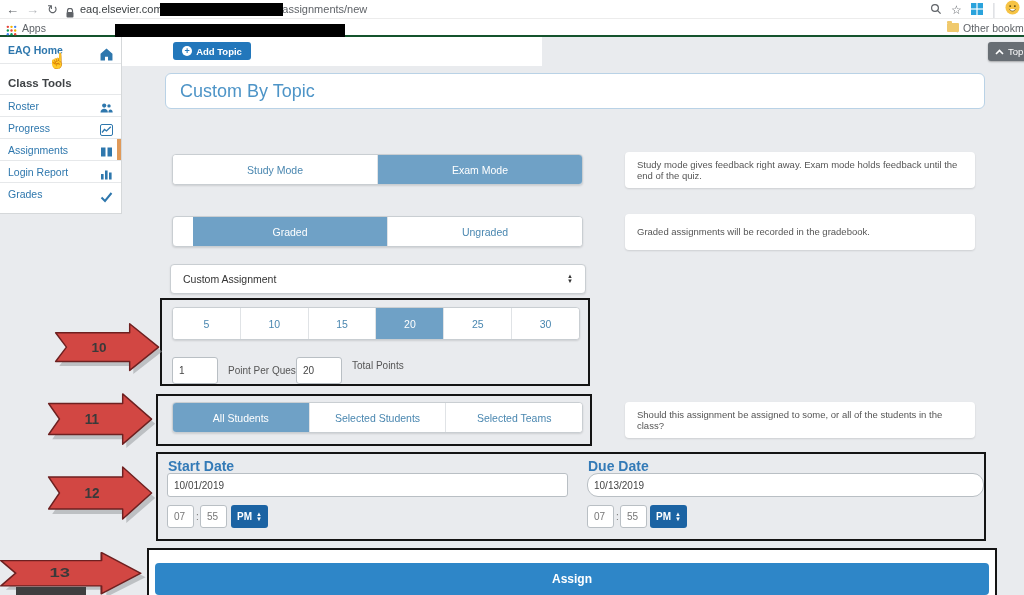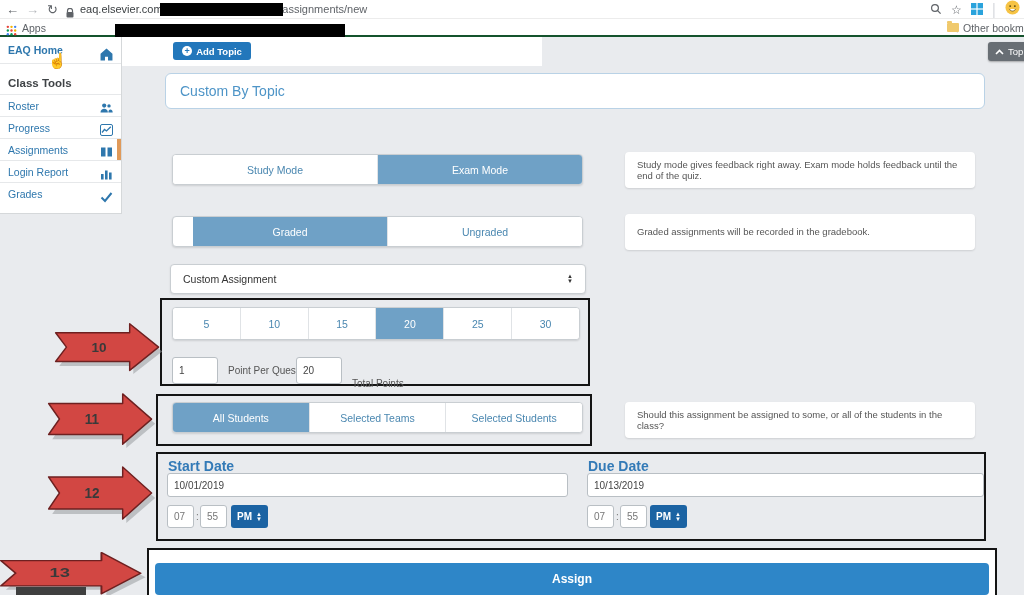--- a/index.html
+++ b/index.html
@@ -30,21 +30,21 @@
   .sb-gap { height:7px; border-bottom:none; }
   .active-bar { position:absolute; right:0; top:0; bottom:0; width:4px; background:#e09a5a; }
   .sb-ic { width:13px; height:13px; flex:none; }
 
   
   #content-white-strip { position:absolute; left:122px; top:37px; width:420px; height:29px; background:#fff; }
   #add-topic-btn { position:absolute; left:173px; top:42px; width:78px; height:18px; background:#2277bb; border-radius:3px; color:#fff; font-size:9.5px; font-weight:bold; display:flex; align-items:center; justify-content:center; gap:4px; cursor:pointer; }
   #add-topic-btn .plus { width:10px; height:10px; background:#fff; color:#2277bb; border-radius:50%; font-size:9px; line-height:10px; text-align:center; font-weight:bold; }
   #top-btn { position:absolute; left:988px; top:42px; width:45px; height:19px; background:#686e74; border-radius:3px; color:#fff; font-size:9.5px; display:flex; align-items:center; justify-content:flex-start; gap:4px; padding-left:7px; cursor:pointer; box-shadow:0 1px 2px rgba(0,0,0,.3); }
 
-  #title-panel { position:absolute; left:165px; top:73px; width:820px; height:36px; background:#fff; border:1px solid #b9d2e6; border-radius:6px; display:flex; align-items:center; padding-left:14px; font-size:14px; color:#4d94c7; }
+  #title-panel { position:absolute; left:165px; top:73px; width:820px; height:36px; background:#fff; border:1px solid #b9d2e6; border-radius:6px; display:flex; align-items:center; padding-left:14px; font-size:18px; color:#4d94c7; }
 
   
   .seg-group { position:absolute; display:flex; border:1px solid #c9ced2; border-radius:4px; overflow:hidden; background:#fff; box-shadow:0 1px 2px rgba(0,0,0,.12); }
   .seg { flex:1; display:flex; align-items:center; justify-content:center; font-size:10.5px; color:#4a87b0; background:#fff; border-right:1px solid #e0e3e6; cursor:pointer; }
   .seg:last-child { border-right:none; }
   .seg.selected { background:#6fa1c6; color:#fff; }
 
   .helper { position:absolute; width:350px; height:36px; background:#fff; border-radius:4px; box-shadow:0 1px 2px rgba(0,0,0,.12); display:flex; align-items:center; padding:15px 12px; font-size:9.5px; color:#555; line-height:1.2; }
 
   #dropdown { position:absolute; left:170px; top:264px; width:416px; height:30px; background:#fff; border:1px solid #c9ced2; border-radius:4px; display:flex; align-items:center; justify-content:space-between; padding:0 12px; font-size:10.5px; color:#333; cursor:pointer; box-shadow:0 1px 2px rgba(0,0,0,.1); }
@@ -248,32 +248,32 @@
         <span>30</span>
       </div>
   </div>
   <div class="fake-input" style="left:172px; top:357px; width:46px; height:27px;">
     <span>1</span>
   </div>
   <span class="inline-label" style="left:228px; top:365px;">Point Per Question</span>
   <div class="fake-input" style="left:296px; top:357px; width:46px; height:27px;">
     <span>20</span>
   </div>
-  <span class="inline-label" style="left:352px; top:378px;">Total Points</span>
+  <span class="inline-label" style="left:352px; top:360px;">Total Points</span>
 
   <div class="ann-box" style="left:156px; top:394px; width:436px; height:52px;"></div>
   <div class="seg-group" style="left:172px; top:402px; width:411px; height:31px;">
     <div class="seg selected">
         <span>All Students</span>
       </div>
     <div class="seg">
+        <span>Selected Students</span>
+      </div>
+    <div class="seg">
         <span>Selected Teams</span>
-      </div>
-    <div class="seg">
-        <span>Selected Students</span>
       </div>
   </div>
   <div class="helper" style="left:625px; top:402px;">
     <span>Should this assignment be assigned to some, or all of the students in the class?</span>
   </div>
 
   <div class="ann-box" style="left:156px; top:452px; width:830px; height:89px;"></div>
 
   <span class="date-label" style="left:168px; top:458px;">Start Date</span>
   <div class="fake-input" style="left:167px; top:473px; width:401px; height:24px;">
@@ -288,21 +288,21 @@
   </div>
   <div class="pm-btn" style="left:231px; top:505px;">
     <span>PM</span>
     <span class="caret-stack">
         <span>▲</span>
         <span>▼</span>
       </span>
   </div>
 
   <span class="date-label" style="left:588px; top:458px;">Due Date</span>
-  <div class="fake-input" style="left:587px; top:473px; width:397px; height:24px;">
+  <div class="fake-input" style="left:587px; top:473px; width:397px; height:24px;border-radius:11px;">
     <span>10/13/2019</span>
   </div>
   <div class="fake-input" style="left:587px; top:505px; width:27px; height:23px; color:#777;">
     <span>07</span>
   </div>
   <span class="time-colon" style="left:616px; top:511px;">:</span>
   <div class="fake-input" style="left:620px; top:505px; width:27px; height:23px; color:#777;">
     <span>55</span>
   </div>
   <div class="pm-btn" style="left:650px; top:505px;">

